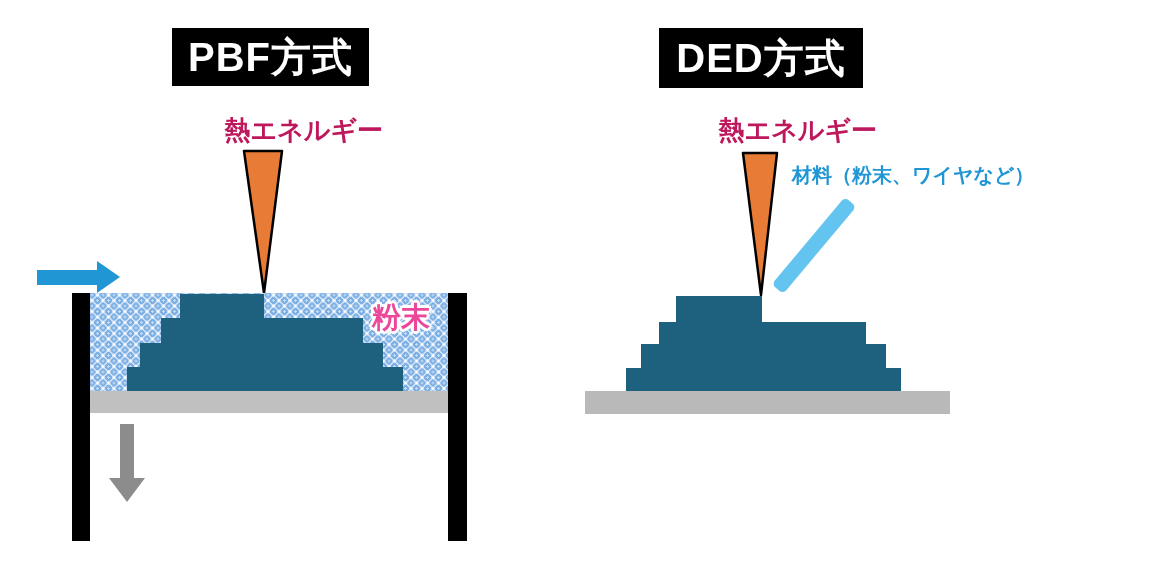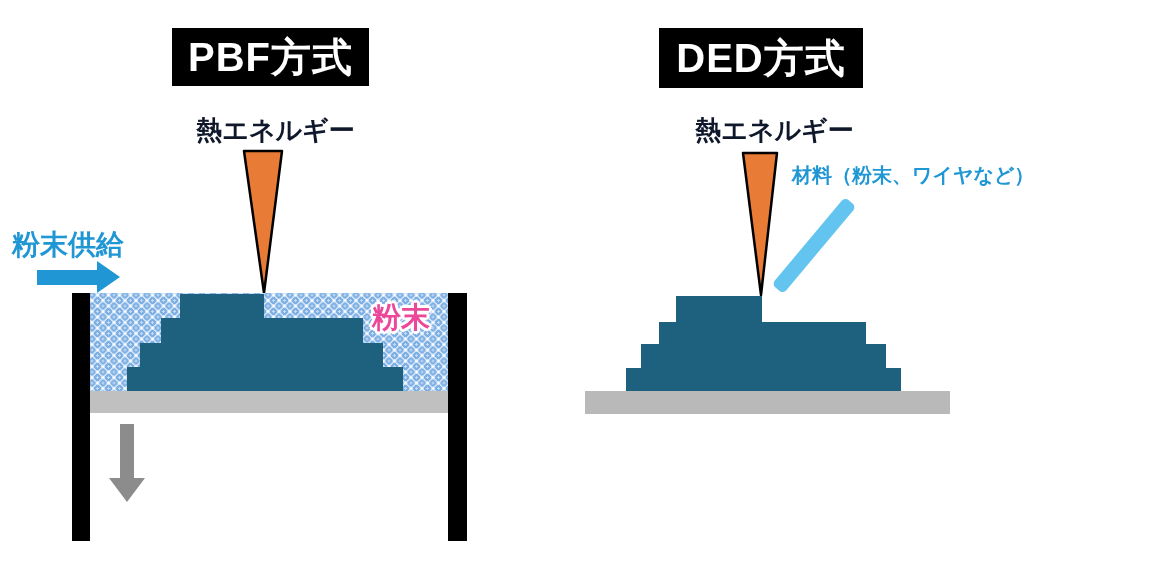--- a/index.html
+++ b/index.html
@@ -15,21 +15,21 @@
   .title-box {
     background: #000000; color: #ffffff;
     display: flex; align-items: center; justify-content: center;
     font-size: 40px; font-weight: bold; letter-spacing: 1px;
   }
   .title-box.left  { left: 172px; top: 28px; width: 197px; height: 58px; }
   .title-box.right { left: 659px; top: 28px; width: 204px; height: 60px; }
 
   
   .heat-label {
-    color: #0f172a; font-size: 26px; font-weight: bold; text-align: center;
+    color: #be185d; font-size: 26px; font-weight: bold; text-align: right;
     white-space: nowrap;
   }
   .heat-label.left  { left: 168px; top: 113px; width: 215px; }
   .heat-label.right { left: 672px; top: 113px; width: 205px; }
 
   
   .blue-label { color: #2097D4; font-weight: bold; white-space: nowrap; }
   .powder-supply-label { left: 12px; top: 226px; font-size: 28px; }
   .material-label { left: 792px; top: 162px; font-size: 20px; }
 
@@ -103,21 +103,20 @@
   <div class="abs title-box left">PBF方式</div>
 
   <div class="abs heat-label left">熱エネルギー</div>
 
   <div class="abs cone-wrap left">
     <svg class="cone-svg" width="44" height="146" viewBox="0 0 44 146">
       <polygon points="2,2 40,2 22,144" fill="#E87B35" stroke="#000000" stroke-width="2.5" stroke-linejoin="round"></polygon>
     </svg>
   </div>
 
-  <div class="abs blue-label powder-supply-label">粉末供給</div>
   <div class="abs supply-arrow-shaft"></div>
   <div class="abs supply-arrow-head"></div>
 
   <div class="abs powder-bed"></div>
   <div class="abs wall left-wall"></div>
   <div class="abs wall right-wall"></div>
 
   <div class="abs part-tier pbf-t1"></div>
   <div class="abs part-tier pbf-t2"></div>
   <div class="abs part-tier pbf-t3"></div>

